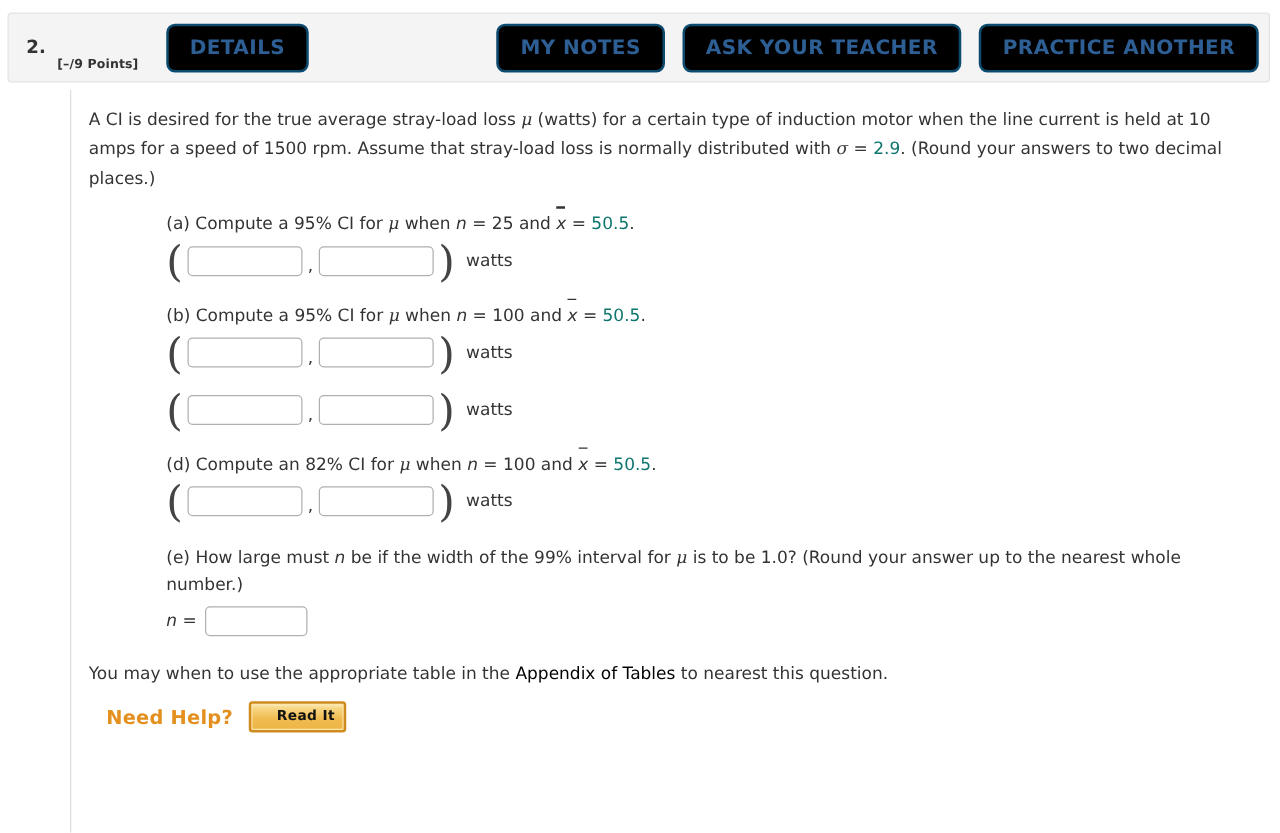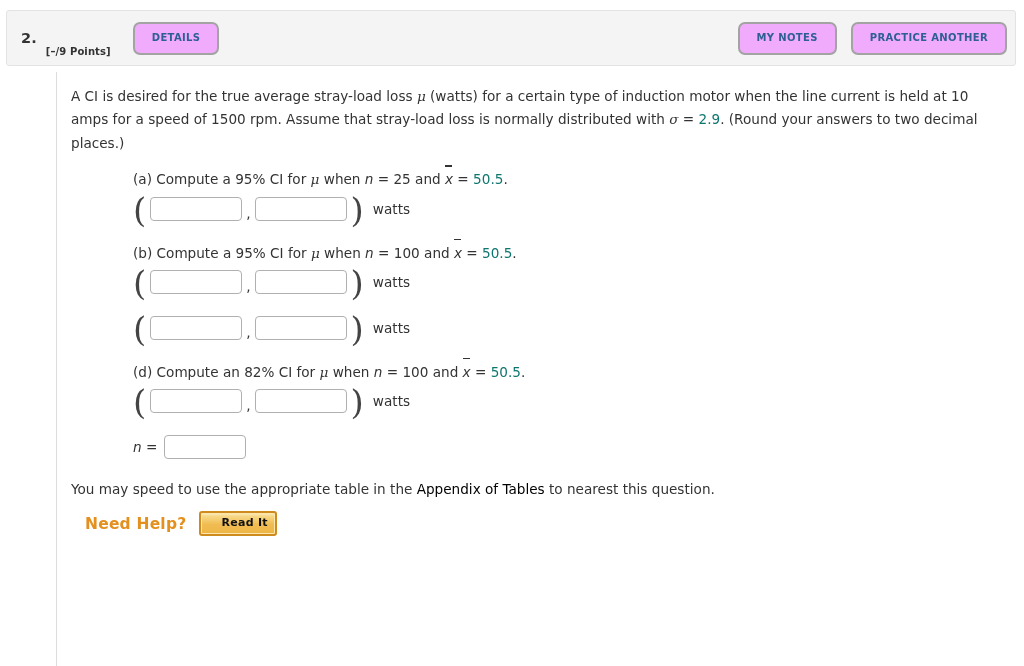--- a/index.html
+++ b/index.html
@@ -42,26 +42,26 @@
     font-size: 10px;
     font-weight: bold;
     color: #333333;
     white-space: nowrap;
     margin-left: 9px;
     letter-spacing: .1px;
     margin-top: 26px;
   }
   .hbtn {
     font-family: "DejaVu Sans", "Liberation Sans", sans-serif;
-    font-size: 10px;
+    font-size: 16px;
     font-weight: bold;
     letter-spacing: .35px;
     color: #2d5f94;
-    background: #f0abfc;
-    border: 2px solid #a3a3a3;
+    background: #000000;
+    border: 2px solid #0c4a6e;
     border-radius: 7px;
     padding: 9px 17px 10px 17px;
     line-height: 1;
     cursor: pointer;
     white-space: nowrap;
   }
   #details-button { margin-left: 22px; }
   .hright {
     margin-left: auto;
     display: flex;
@@ -231,20 +231,21 @@
 <body>
 
 <div class="qheader">
   <span class="qnum">2.</span>
   <span class="qpoints">[–/9 Points]</span>
 
   <button class="hbtn" id="details-button">DETAILS</button>
 
   <div class="hright">
     <button class="hbtn">MY NOTES</button>
+    <button class="hbtn">ASK YOUR TEACHER</button>
     <button class="hbtn">PRACTICE ANOTHER</button>
   </div>
 </div>
 
 <div class="content-wrap">
   <div class="content">
 
     <div class="stem"><span>A CI is desired for the true average stray-load loss </span><span class="mu">μ</span><span> (watts) for a certain type of induction motor when the line current is held at 10 amps for a speed of 1500 rpm. Assume that stray-load loss is normally distributed with </span><span class="sigma">σ</span><span> = </span><span class="red">2.9</span><span>. (Round your answers to two decimal places.)</span></div>
 
     <div class="parts">
@@ -290,29 +291,30 @@
           <span class="paren left">(</span>
           <input class="ansbox" type="text" value="" style="">
           <span class="comma">,</span>
           <input class="ansbox" type="text" value="" style="">
           <span class="paren right">)</span>
           <span class="units">watts</span>
         </div>
       </div>
 
       <div class="part part-e">
+        <div class="part-text"><span>(e)</span><span> How large must </span><em class="v">n</em><span> be if the width of the 99% interval for </span><span class="mu">μ</span><span> is to be 1.0? (Round your answer up to the nearest whole number.)</span></div>
         <div class="e-row">
           <span class="e-label"><em class="v">n =</em></span>
           <input class="ansbox-n" type="text" value="" style="">
         </div>
       </div>
 
     </div>
 
-    <div class="footnote"><span>You may speed to use the appropriate table in the </span><a href="#">Appendix of Tables</a><span> to nearest this question.</span></div>
+    <div class="footnote"><span>You may when to use the appropriate table in the </span><a href="#">Appendix of Tables</a><span> to nearest this question.</span></div>
 
     <div class="needhelp-row">
       <span class="needhelp-label">Need Help?</span>
       <button class="readit">Read It</button>
     </div>
 
   </div>
 </div>
 
 </body></html>

